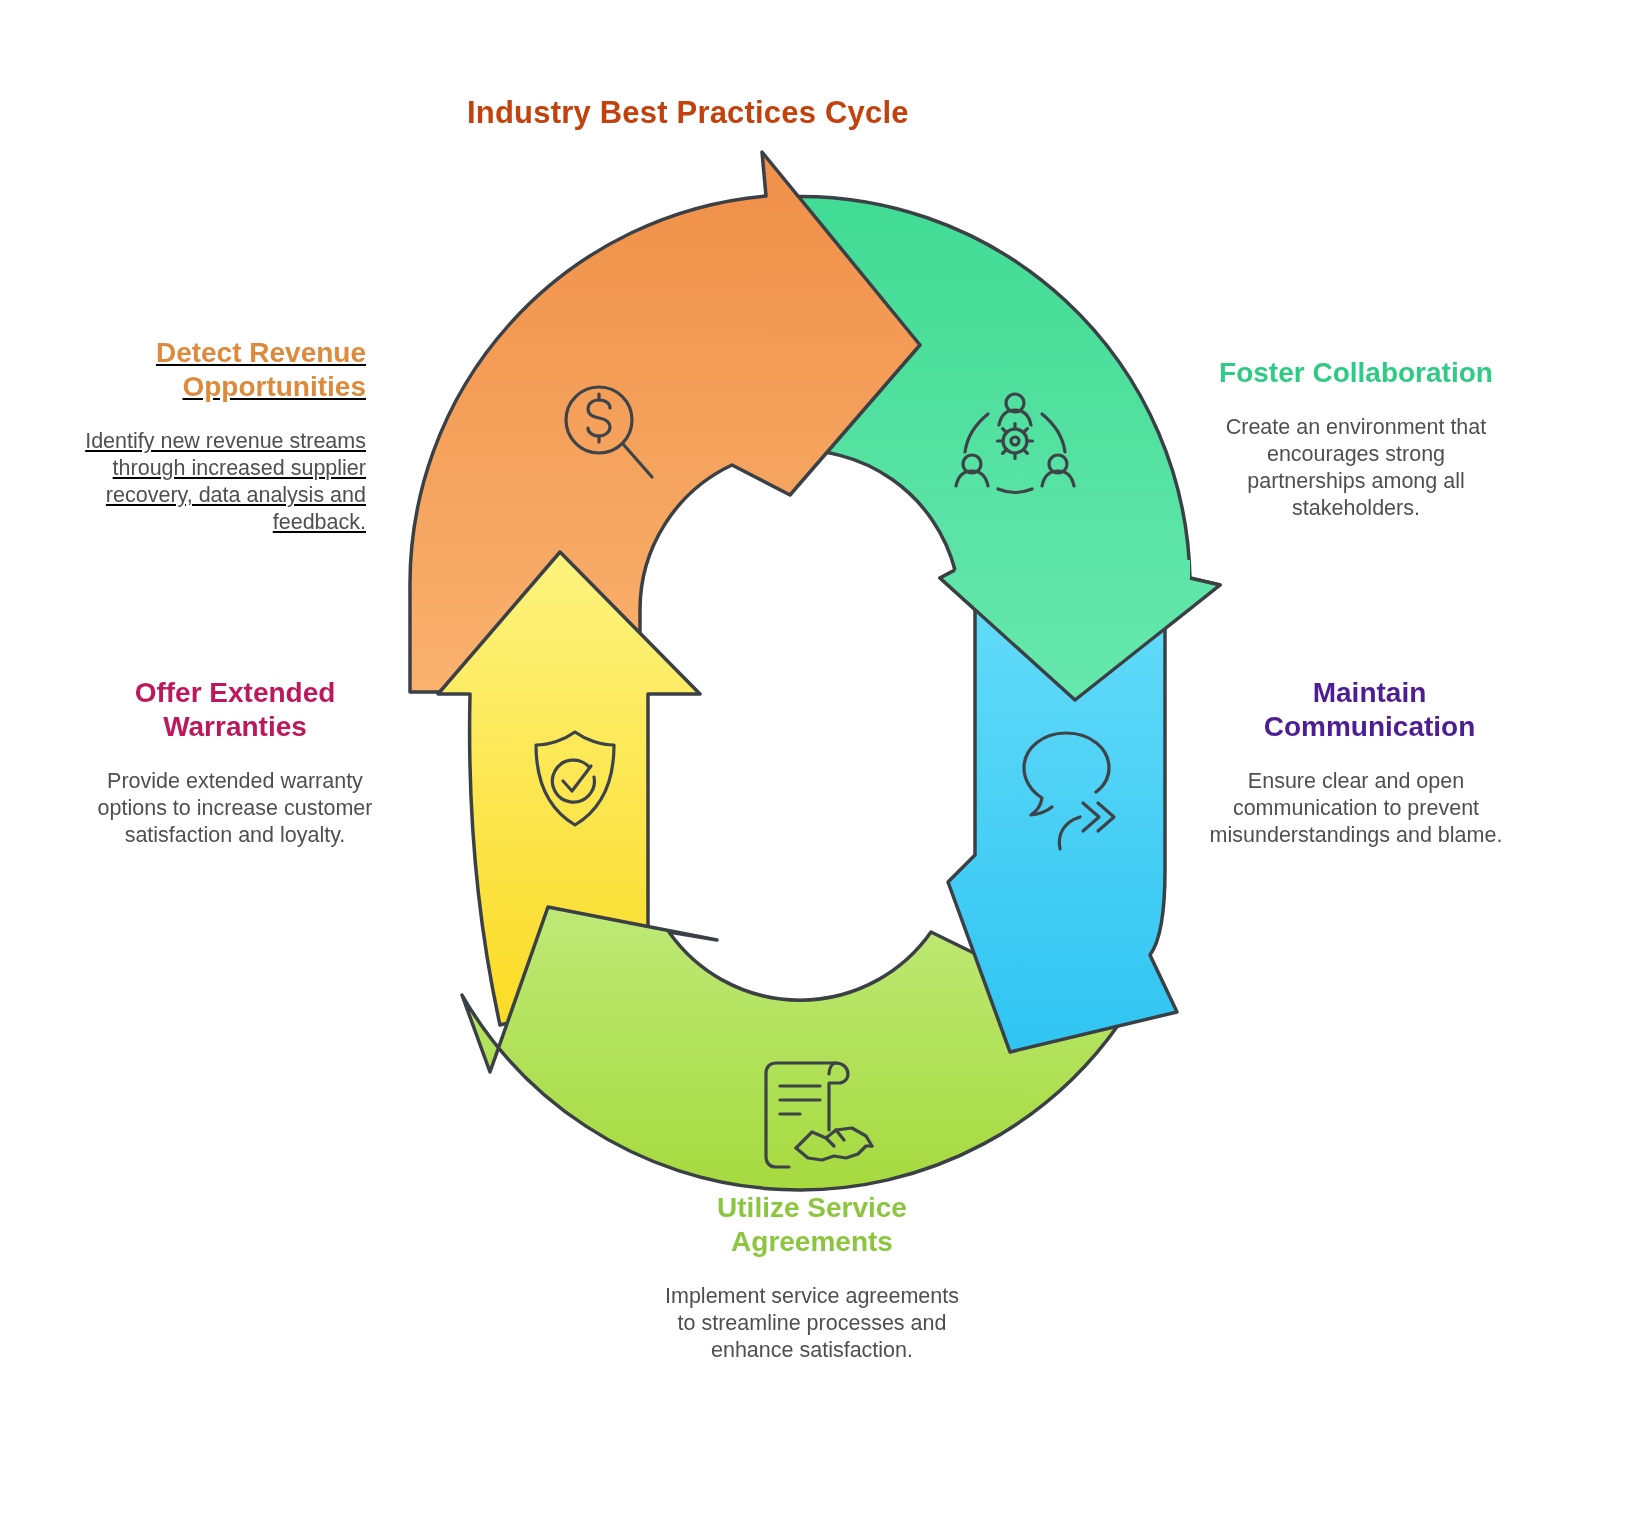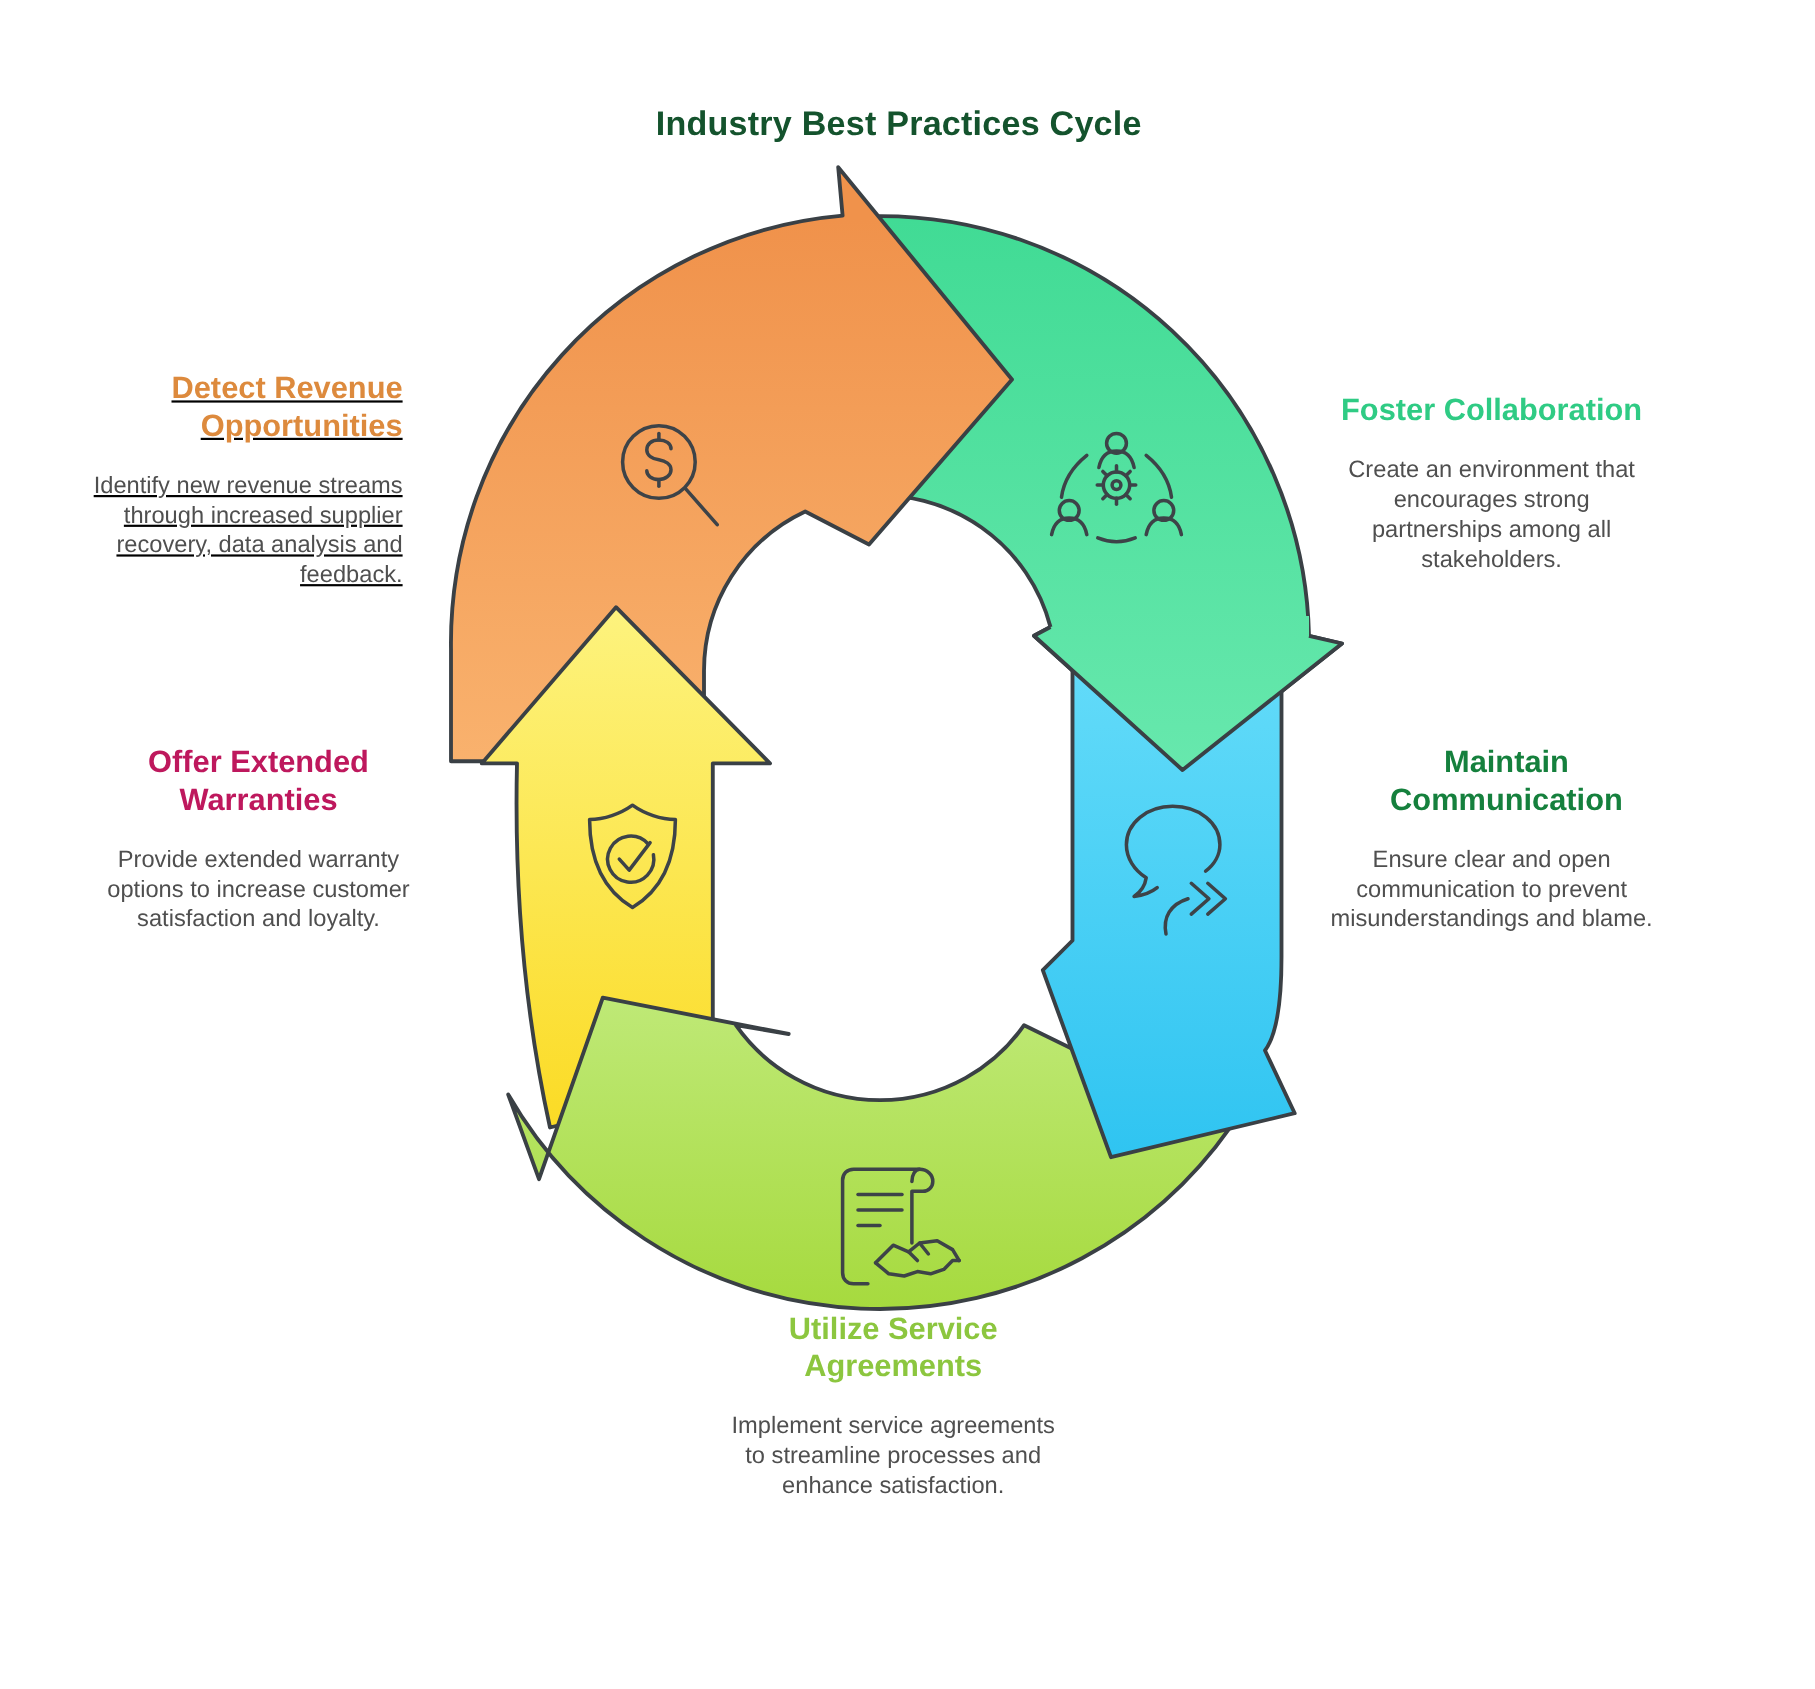--- a/index.html
+++ b/index.html
@@ -3,21 +3,21 @@
 <meta charset="utf-8">
 <style>
   html,body { margin:0; padding:0; background:#ffffff; }
   .stage {
     position:relative; width:1650px; height:1535px; background:#ffffff;
     font-family:"Liberation Sans", sans-serif; overflow:hidden;
   }
   .diagram-svg { position:absolute; left:0; top:0; }
   .title {
     position:absolute; left:467px; top:74px; width:700px;
-    text-align:center; font-size:31px; font-weight:bold; color:#14532d;
+    font-size:31px; font-weight:bold; color:#c2410c;
     letter-spacing:0.2px;
   }
   .step-block { position:absolute; }
   .step-heading {
     font-size:28px; font-weight:bold; line-height:34px; margin:0 0 24px 0;
   }
   .step-body {
     font-size:21.5px; line-height:27px; color:#4f4f4f; margin:0;
   }
   .align-right  { text-align:right;text-decoration:underline; }
@@ -130,21 +130,21 @@
     <h2 class="step-heading" style="color: rgb(221, 138, 61);">Detect Revenue Opportunities</h2>
     <p class="step-body">Identify new revenue streams through increased supplier recovery, data analysis and feedback.</p>
   </div>
 
   <div class="step-block block-foster align-left">
     <h2 class="step-heading" style="color: rgb(47, 203, 132);">Foster Collaboration</h2>
     <p class="step-body">Create an environment that encourages strong partnerships among all stakeholders.</p>
   </div>
 
   <div class="step-block block-maintain align-left">
-    <h2 class="step-heading" style="color: #15803d; margin-left: 27px;">Maintain Communication</h2>
+    <h2 class="step-heading" style="color: #4c1d95; margin-left: 27px;">Maintain Communication</h2>
     <p class="step-body">Ensure clear and open communication to prevent misunderstandings and blame.</p>
   </div>
 
   <div class="step-block block-utilize align-center">
     <h2 class="step-heading" style="color: rgb(140, 198, 63);">Utilize Service Agreements</h2>
     <p class="step-body">Implement service agreements to streamline processes and enhance satisfaction.</p>
   </div>
 
   <div class="step-block block-offer align-left">
     <h2 class="step-heading" style="color: #be185d;">Offer Extended Warranties</h2>

